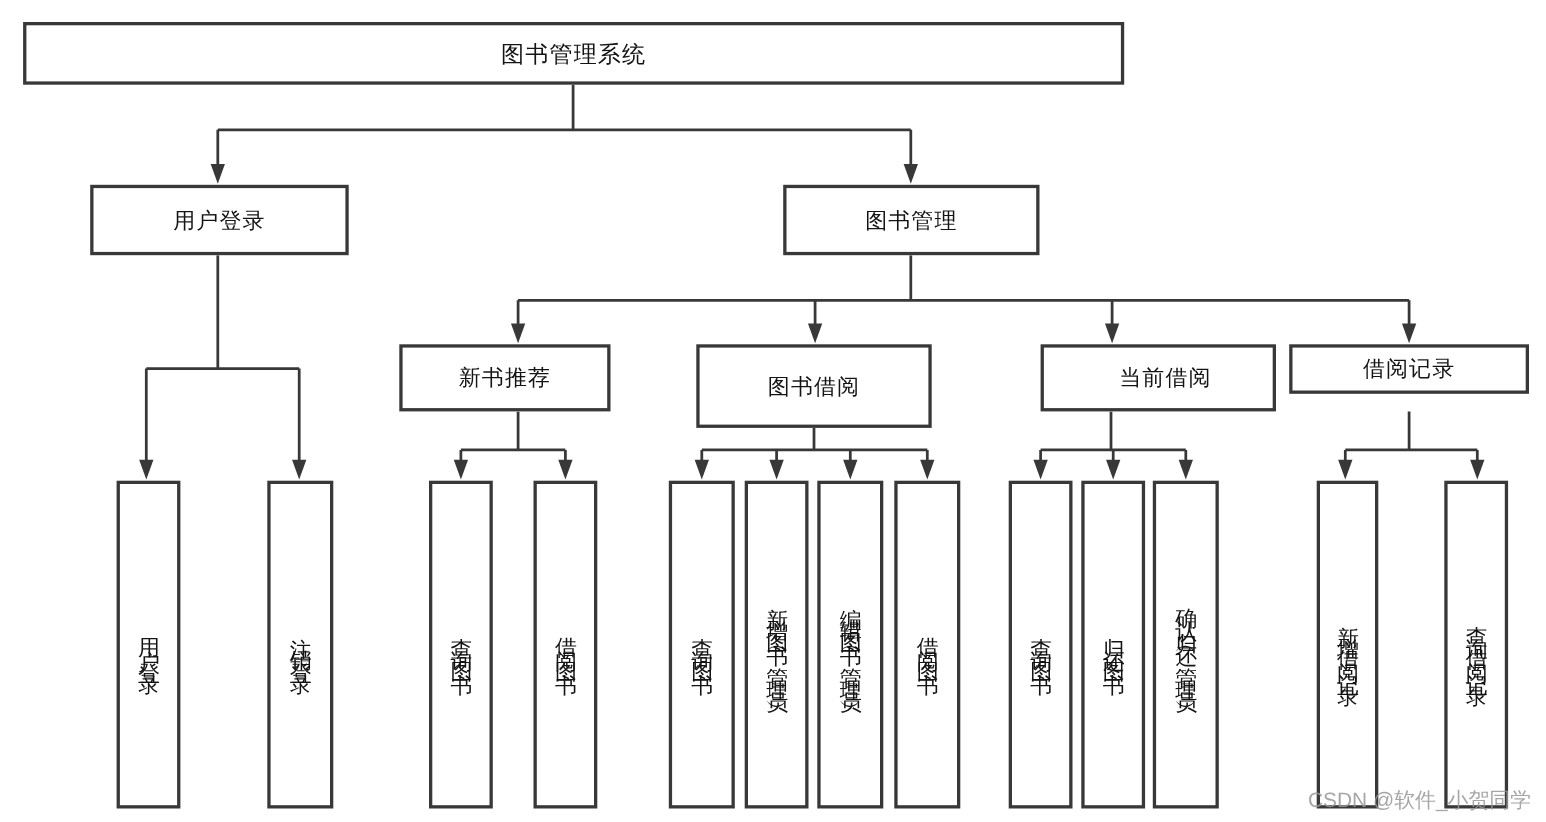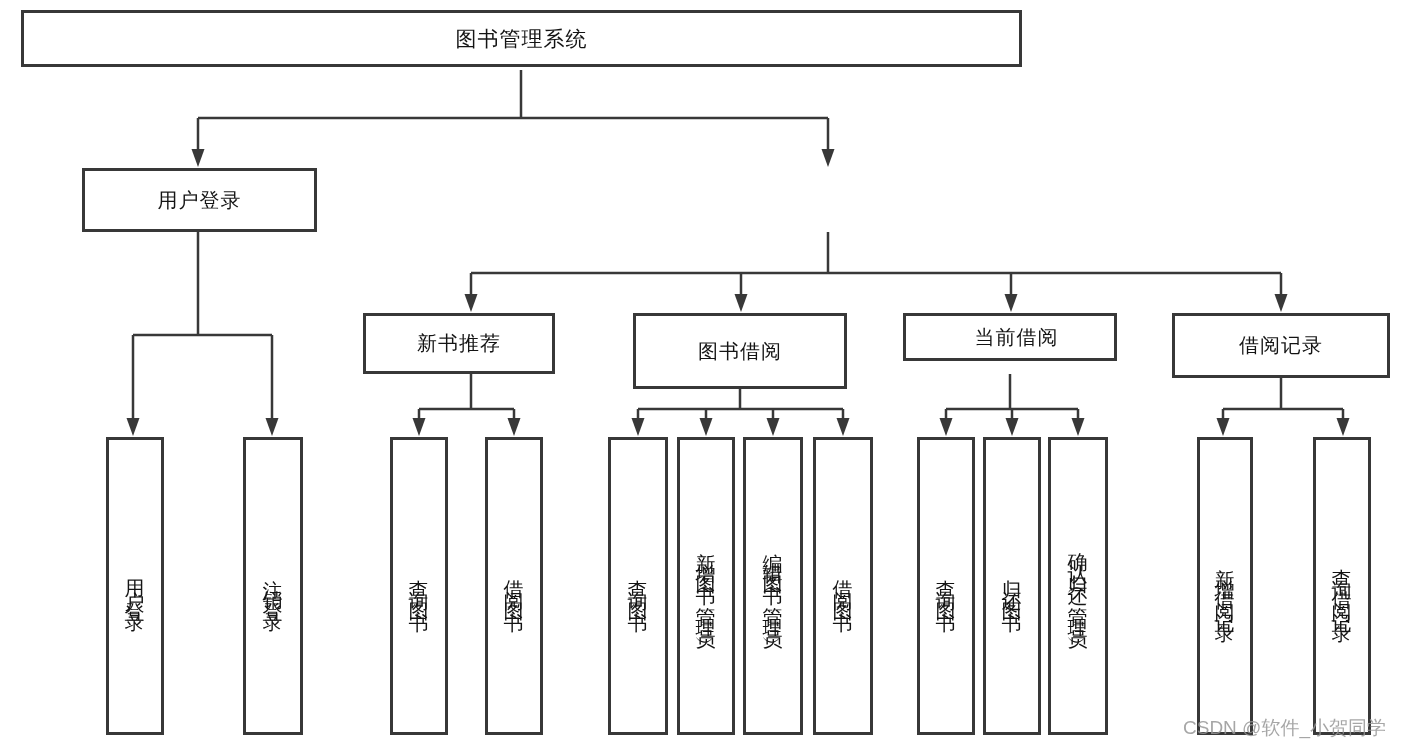--- a/index.html
+++ b/index.html
@@ -58,21 +58,21 @@
   }
   .watermark {
     position: absolute;
     left: 1183px;
     top: 715px;
     width: 215px;
     font-size: 19px;
     color: rgba(150,150,150,0.85);
     z-index: 3;
     white-space: nowrap;
-    text-align: left;
+    text-align: center;
   }
 </style>
 </head>
 <body>
 
 <div class="stage">
 
   <svg class="connectors" width="1405" height="747" viewBox="0 0 1405 747">
     <g stroke="#383838" stroke-width="2.5" fill="none">
       <path d="M521,70 V118 M198,118 H828 M198,118 V151 M828,118 V151"></path>
@@ -99,28 +99,29 @@
       <polygon points="766.5,418 779.5,418 773,436"></polygon>
       <polygon points="836.5,418 849.5,418 843,436"></polygon>
       <polygon points="939.5,418 952.5,418 946,436"></polygon>
       <polygon points="1005.5,418 1018.5,418 1012,436"></polygon>
       <polygon points="1071.5,418 1084.5,418 1078,436"></polygon>
       <polygon points="1216.5,418 1229.5,418 1223,436"></polygon>
       <polygon points="1336.5,418 1349.5,418 1343,436"></polygon>
     </g>
   </svg>
 
-  <div class="hbox root" style="left:21px; top:10px; width:1001px; height:57px;">图书管理系统</div>
+  <div class="hbox root" style="left:21px; top:20px; width:1001px; height:57px;">图书管理系统</div>
 
   <div class="hbox" style="left:82px; top:168px; width:235px; height:64px;">用户登录</div>
+  <div class="hbox" style="left:712px; top:168px; width:233px; height:64px;">图书管理</div>
 
   <div class="hbox" style="left:363px; top:313px; width:192px; height:61px;">新书推荐</div>
   <div class="hbox" style="left:633px; top:313px; width:214px; height:76px;">图书借阅</div>
-  <div class="hbox" style="left:903px; top:313px; width:214px; height:48px;padding-left:13px;">当前借阅</div>
-  <div class="hbox" style="left:1172px; top:313px; width:218px; height:65px;">借阅记录</div>
+  <div class="hbox" style="left:946px; top:313px; width:214px; height:61px;padding-left:13px;">当前借阅</div>
+  <div class="hbox" style="left:1172px; top:313px; width:218px; height:45px;">借阅记录</div>
 
   <div class="vbox" style="left:106px; width:58px;">
     <span>用户登录</span>
   </div>
   <div class="vbox" style="left:243px; width:60px;">
     <span>注销登录</span>
   </div>
 
   <div class="vbox" style="left:390px; width:58px;">
     <span>查询图书</span>

